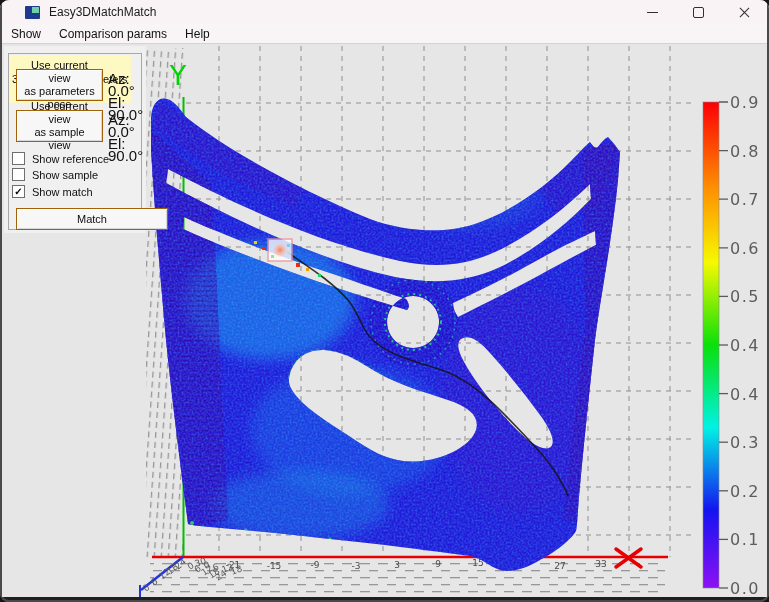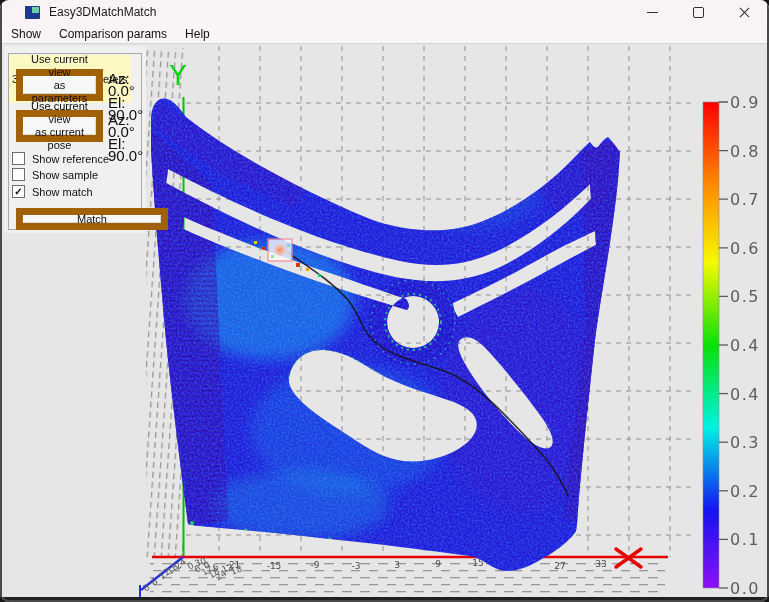--- a/index.html
+++ b/index.html
@@ -23,21 +23,21 @@
   
   .menubar{position:absolute;left:2px;top:24px;right:2px;height:19px;background:#f9f4f6;
            border-bottom:1px solid #d7d2d4;display:flex;align-items:center;font-size:12px;color:#111;}
   .menu-item{padding:1px 9px;}
   
   .viewport{position:absolute;left:2px;top:44px;width:765px;height:553px;}
   
   .panel{position:absolute;left:4px;top:46px;width:142px;height:187px;background:#f1f0f0;font-size:11px;color:#101010;}
   .groupbox{position:absolute;left:4px;top:7px;width:132px;height:175px;border:1px solid #a8a8a8;}
   .group-title{position:absolute;left:0;top:1px;background:#fef9c3;padding:18px 3px;white-space:nowrap;}
-  .btn{position:absolute;box-sizing:border-box;border:7px solid #a16207;background:#f8f7f7;
+  .btn{position:absolute;box-sizing:border-box;border:1px solid #a16207;background:#f8f7f7;
        box-shadow:inset 1px 1px 0 #ffffff, inset -1px -1px 0 #d8d8d8;
        font-size:11px;line-height:13px;text-align:center;color:#0d0d0d;display:flex;align-items:center;justify-content:center;flex-direction:column;}
   .btn-ref{left:7px;top:15px;width:87px;height:32px;}
   .btn-sample{left:7px;top:56px;width:87px;height:32px;}
   .btn-match{left:7px;top:154px;width:152px;height:22px;}
   .pose{position:absolute;left:99px;width:42px;line-height:12px;font-size:15px;}
   .pose-ref{top:19px;} .pose-sample{top:60px;}
   .cbrow{position:absolute;left:3px;display:flex;align-items:center;gap:7px;}
   .cb1{top:98px;} .cb2{top:114px;} .cb3{top:131px;}
   .cbbox{width:11px;height:11px;border:1px solid #6e6e6e;background:#fff;font-size:10px;line-height:11px;
@@ -300,21 +300,21 @@
       <button class="btn btn-ref">
         <span>Use current view</span>
         <span>as parameters pose</span>
       </button>
       <div class="pose pose-ref">
         <div>Az: 0.0°</div>
         <div>El: 90.0°</div>
       </div>
       <button class="btn btn-sample">
         <span>Use current view</span>
-        <span>as current pose</span>
+        <span>as sample view</span>
       </button>
       <div class="pose pose-sample">
         <div>Az: 0.0°</div>
         <div>El: 90.0°</div>
       </div>
       <div class="cbrow cb1">
         <span class="cbbox"></span>
         <span>Show reference</span>
       </div>
       <div class="cbrow cb2">

